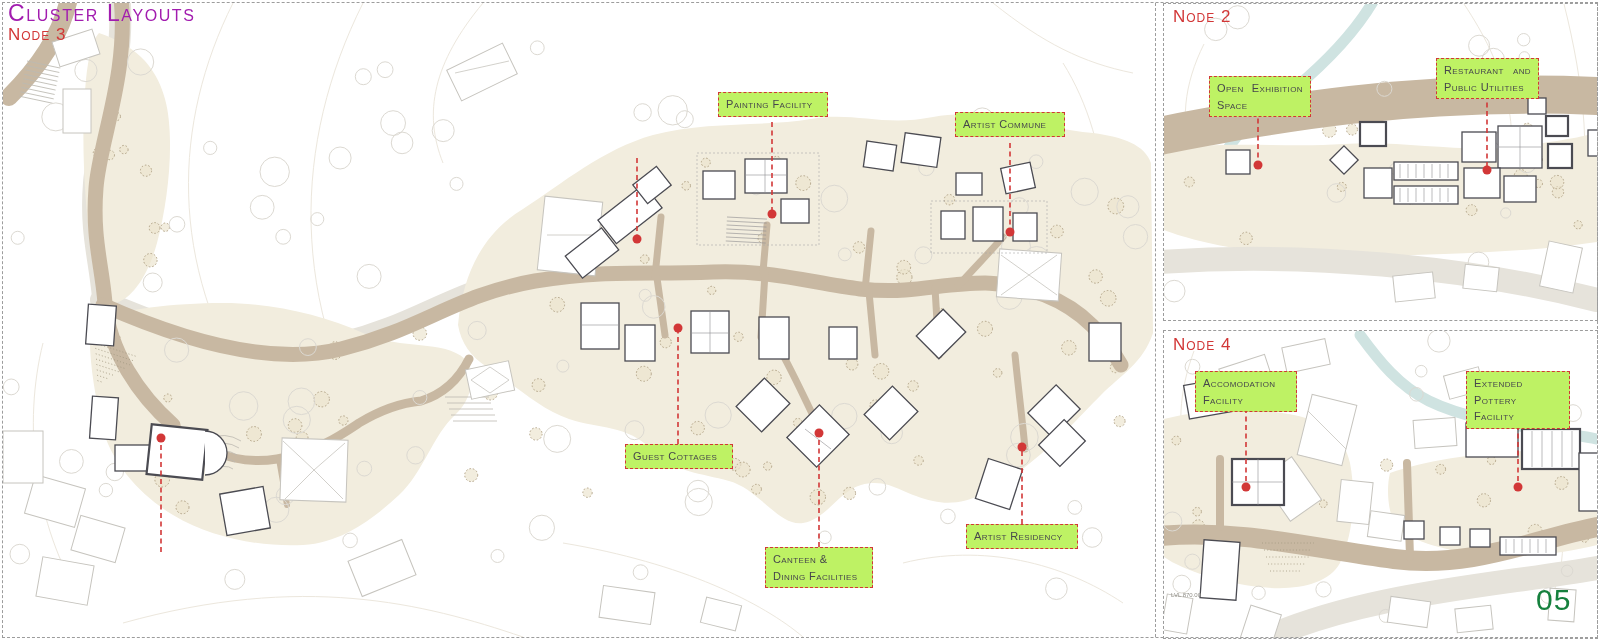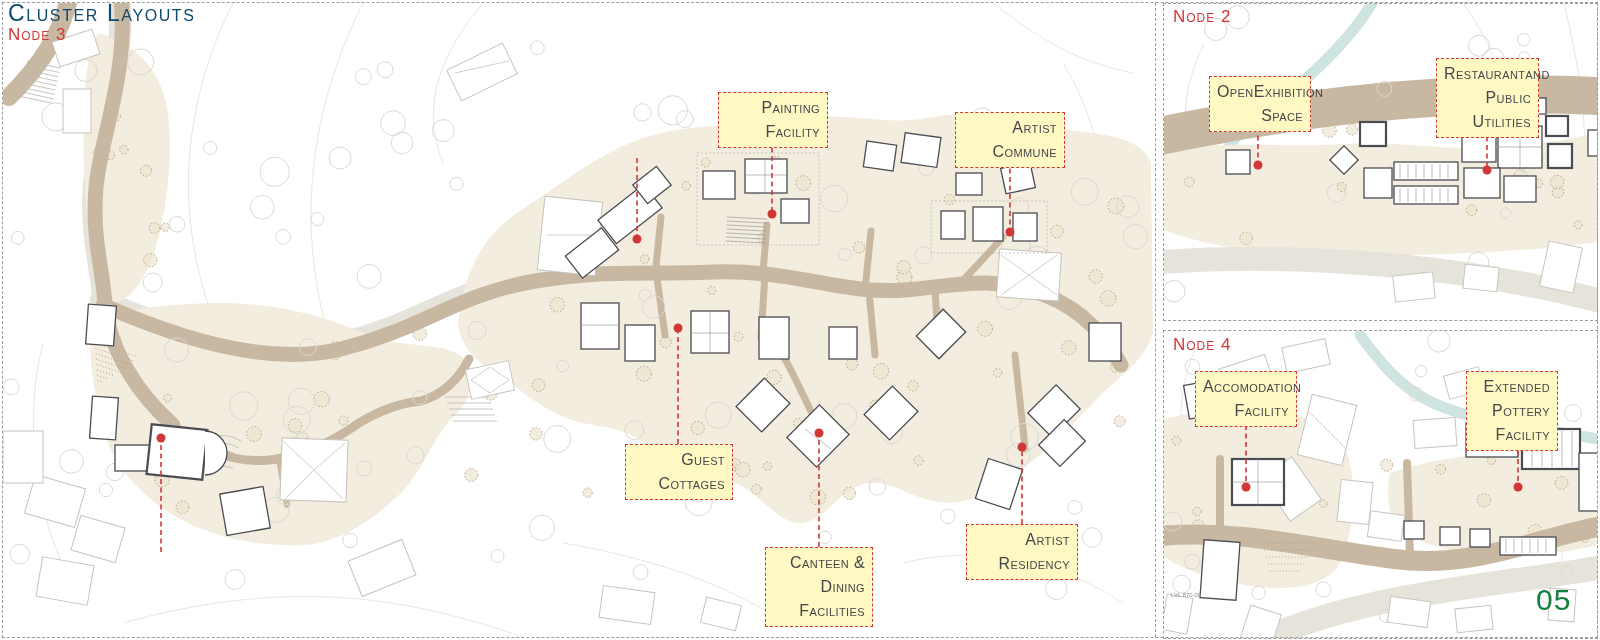--- a/index.html
+++ b/index.html
@@ -8,29 +8,29 @@
   html,body{margin:0;padding:0;background:#fff;}
   .stage{position:relative;width:1600px;height:640px;background:#fff;overflow:hidden;
          font-family:"Liberation Sans",sans-serif;color:var(--ink);}
   .frame{position:absolute;inset:2px;border:1px dashed #9c9c9c;pointer-events:none;z-index:40;}
   .panel{position:absolute;background:#fff;}
   #p-main{left:3px;top:3px;width:1152px;height:634px;border-right:1px dashed #9c9c9c;}
   #p-n2{left:1163px;top:3px;width:433px;height:316px;border:1px dashed #9c9c9c;}
   #p-n4{left:1163px;top:330px;width:433px;height:307px;border:1px dashed #9c9c9c;}
   svg.map{position:absolute;left:0;top:0;display:block;}
   .sheet-title{position:absolute;left:8px;top:0;font-size:23px;font-variant:small-caps;
-               letter-spacing:1.6px;color:#0c4a6e;z-index:30;}
+               letter-spacing:1.6px;color:#a21caf;z-index:30;}
   .node-title{position:absolute;font-size:17px;font-variant:small-caps;letter-spacing:1px;
               color:var(--accent);z-index:30;}
   #t-n3{left:8px;top:25px;}
   #t-n2{left:1173px;top:7px;}
   #t-n4{left:1173px;top:335px;}
-  .callout{position:absolute;background:#fef9c3;border:1.6px dashed var(--accent);
-           color:#46464c;font-variant:small-caps;font-size:16px;letter-spacing:.4px;
-           padding:3px 7px;text-align:right;line-height:1.5;z-index:30;box-sizing:border-box;}
+  .callout{position:absolute;background:#bef264;border:1.6px dashed var(--accent);
+           color:#46464c;font-variant:small-caps;font-size:11px;letter-spacing:.4px;
+           padding:3px 7px;text-align:left;line-height:1.5;z-index:30;box-sizing:border-box;}
   .callout .spread{display:flex;justify-content:space-between;}
   #ov{position:absolute;left:0;top:0;z-index:20;pointer-events:none;}
   .pageno{position:absolute;left:1536px;top:583px;font-size:30px;color:#15803d;
           letter-spacing:1px;z-index:30;}
   .lvl{position:absolute;left:1171px;top:592px;font-size:6px;color:#8f8d86;z-index:30;}
   
   .ct{fill:none;stroke:#ece7dd;stroke-width:1;}
   .roadg{fill:none;stroke:#e6e3db;stroke-linecap:round;stroke-linejoin:round;}
   .road{fill:none;stroke:var(--road);stroke-linecap:round;stroke-linejoin:round;}
   .site{fill:var(--site);}
@@ -545,20 +545,20 @@
     <div class="spread">
         <span>Restaurant</span>
         <span>and</span>
       </div>
     <div><span>Public Utilities</span></div>
   </div>
   <div class="callout" style="left:1195px;top:371px;width:102px">
     <div><span>Accomodation</span></div>
     <div><span>Facility</span></div>
   </div>
-  <div class="callout" style="left:1466px;top:371px;width:92px">
+  <div class="callout" style="left:1466px;top:371px;width:104px">
     <div><span>Extended Pottery</span></div>
     <div><span>Facility</span></div>
   </div>
 
   <div class="lvl">LVL 870.00</div>
   <div class="pageno">05</div>
 </div>
 
 </body></html>

